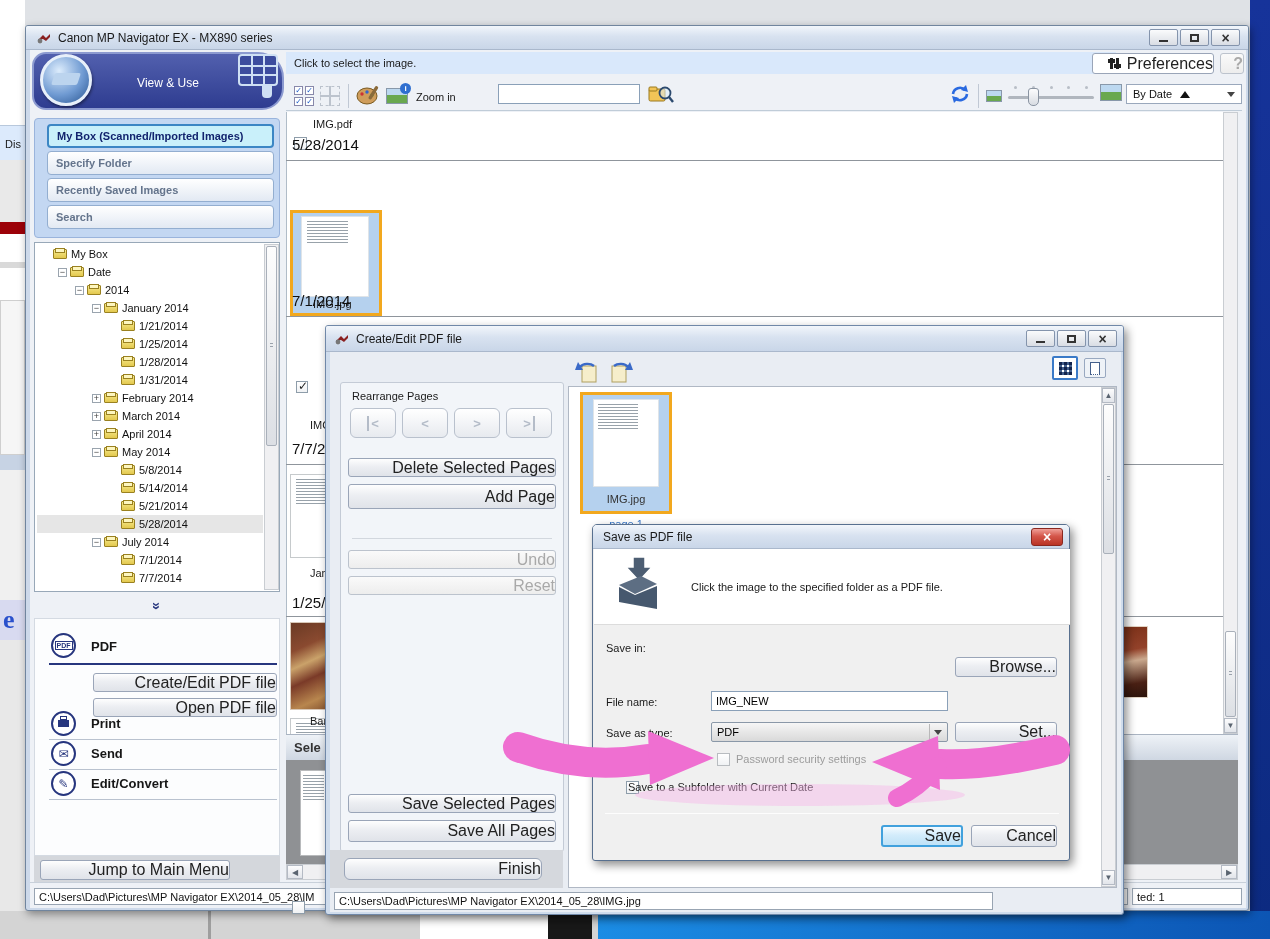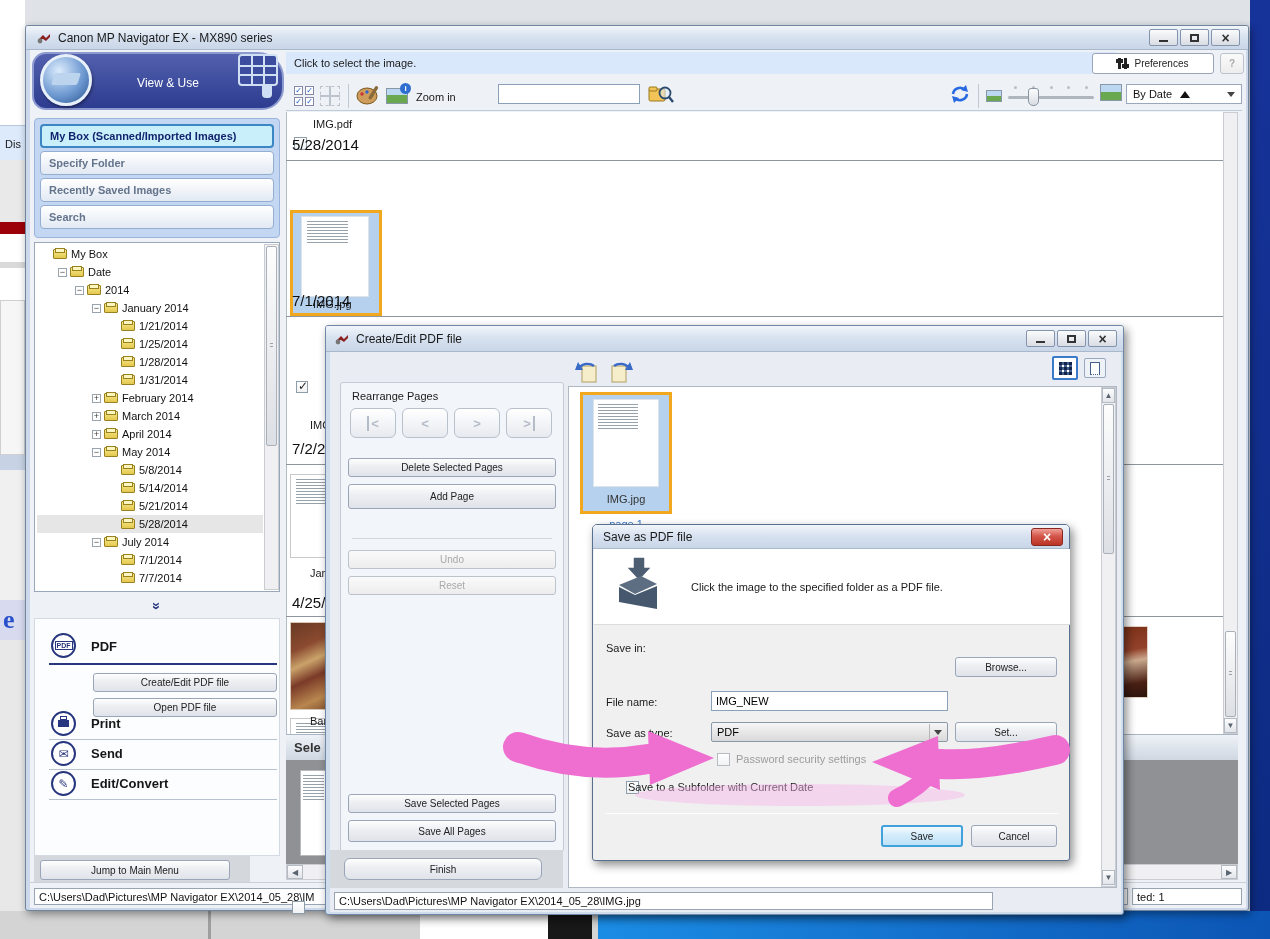--- a/index.html
+++ b/index.html
@@ -1,19 +1,19 @@
 <!DOCTYPE html>
 <html><head>
 <meta charset="utf-8">
 <style>
   *{margin:0;padding:0;box-sizing:border-box;font-family:"Liberation Sans","DejaVu Sans",sans-serif}
   html,body{width:1270px;height:939px;overflow:hidden;background:#dfe2e6}
   .abs{position:absolute}
   .flexc{display:flex;align-items:center;justify-content:center}
-  .btn{display:flex;align-items:center;justify-content:center;font-size:10px;color:#222;
+  .btn{display:flex;align-items:center;justify-content:flex-end;font-size:16px;color:#222;
        background:linear-gradient(#fefefe,#eceef2 45%,#e0e3e9);border:1px solid #9aa5b8;border-radius:3px;cursor:default}
   .btn.dis{color:#a9a9a9;background:linear-gradient(#fafafa,#ededed);border-color:#bcc3cd}
   .sunken{background:#fff;border:1px solid #8aa0b8}
   .cb13{width:13px;height:13px;border:1px solid #8e9daa;background:linear-gradient(#fff,#f0f2f4);display:inline-block;position:relative}
   .cb13.checked::after{content:"✓";position:absolute;left:1px;top:-3px;font-size:12px;font-weight:bold;color:#222}
   .cb13.graybox{border-color:#b8bcc0}
   .gh{font-size:15px;color:#101010}
   .hr1{height:1px;background:#8f959c}
   .titlebar{position:absolute;left:0;top:0;right:0;height:24px;display:flex;align-items:center;
             background:linear-gradient(#f2f6fb,#d8e2f0 45%,#c9d6e8);border-bottom:1px solid #aab8cc;border-radius:2px 2px 0 0}
@@ -176,21 +176,21 @@
   <div class="abs" style="left:1074px;top:58px;width:22px;height:17px;border:1px solid #8898aa;background:linear-gradient(#bcd8f0 45%,#69a84f 45%)"></div>
   <div class="abs dropd" style="left:1100px;top:58px;width:116px;height:20px">
     <span style="margin-left:6px">By Date</span>
     <span class="tri-up"></span>
     <span class="abs flexc" style="right:2px;top:2px;width:16px;height:14px">
         <span class="tri-dn"></span>
       </span>
   </div>
 
   
-  <div class="abs" style="left:8px;top:92px;width:246px;height:120px;background:#c3d7f2;border:1px solid #9ab4dc;border-radius:4px;padding:5px 5px 0 5px">
+  <div class="abs" style="left:8px;top:92px;width:246px;height:120px;background:#c3d7f2;border:1px solid #9ab4dc;border-radius:4px;padding:5px 5px 0 12px">
     <div id="sidebar-buttons">
         <div class="sbtn active">My Box (Scanned/Imported Images)</div>
         <div class="sbtn">Specify Folder</div>
         <div class="sbtn">Recently Saved Images</div>
         <div class="sbtn">Search</div>
       </div>
   </div>
 
   
   <div class="abs" style="left:8px;top:216px;width:246px;height:350px;background:#fff;border:1px solid #98a8b8">
@@ -318,21 +318,21 @@
     <span class="abs tasklbl" style="left:56px;top:97px">Print</span>
     <div class="abs" style="left:14px;top:120px;width:228px;height:1px;background:#b9c2cf"></div>
     <div class="abs task-circle" style="left:16px;top:122px;font-size:12px">✉</div>
     <span class="abs tasklbl" style="left:56px;top:127px">Send</span>
     <div class="abs" style="left:14px;top:150px;width:228px;height:1px;background:#b9c2cf"></div>
     <div class="abs task-circle" style="left:16px;top:152px;font-size:12px">✎</div>
     <span class="abs tasklbl" style="left:56px;top:157px">Edit/Convert</span>
     <div class="abs" style="left:14px;top:180px;width:228px;height:1px;background:#b9c2cf"></div>
   </div>
 
-  <div class="abs" style="left:8px;top:830px;width:216px;height:28px;background:#d4d7dc">
+  <div class="abs" style="left:8px;top:830px;width:246px;height:28px;background:#d4d7dc">
     <div class="abs btn" style="left:6px;top:4px;width:190px;height:20px">Jump to Main Menu</div>
   </div>
 
   
   <div class="abs" style="left:4px;top:856px;width:1216px;height:26px;background:#eef1f6;border-top:1px solid #c8d0da">
     <div class="abs statusfield" style="left:4px;top:5px;width:1094px;height:17px">C:\Users\Dad\Pictures\MP Navigator EX\2014_05_28\IM</div>
     <div class="abs statusfield" style="left:1102px;top:5px;width:110px;height:17px">ted: 1</div>
   </div>
 
   
@@ -351,28 +351,28 @@
   </div>
 
   <div class="abs gh" style="left:266px;top:266px">7/1/2014</div>
   <div class="abs hr1" style="left:260px;top:290px;width:952px"></div>
 
   <div class="abs docthumb" style="left:264px;top:304px;width:78px;height:84px">
       <div class="lines"></div>
     </div>
   <span class="abs cb13" style="left:266px;top:392px"></span>
   <span class="abs lbl11" style="left:284px;top:393px">IMG</span>
-  <div class="abs gh" style="left:266px;top:414px">7/2/2</div>
+  <div class="abs gh" style="left:266px;top:414px">7/7/2</div>
   <div class="abs hr1" style="left:260px;top:438px;width:952px"></div>
   <div class="abs docthumb" style="left:264px;top:446px;width:78px;height:88px">
       <div class="lines" style="height:60%;width:80%"></div>
     </div>
   <span class="abs cb13" style="left:266px;top:540px"></span>
   <span class="abs lbl11" style="left:284px;top:541px">Jam</span>
-  <div class="abs gh" style="left:266px;top:568px">4/25/</div>
+  <div class="abs gh" style="left:266px;top:568px">1/25/</div>
   <div class="abs hr1" style="left:260px;top:590px;width:952px"></div>
   <div class="abs" style="left:264px;top:596px;width:70px;height:88px;border:1px solid #d8c8b8;background:linear-gradient(155deg,#6a3a24 0%,#8a4a30 25%,#caa26a 40%,#7a3a28 55%,#b8864e 75%,#5a2a18 100%)"></div>
   
   <span class="abs lbl11" style="left:284px;top:689px">Bar</span>
 
   <div class="abs" style="left:1080px;top:600px;width:42px;height:72px;border:1px solid #e2d4c4;background:linear-gradient(170deg,#7a3018 0%,#93422a 35%,#caa98e 50%,#4a2014 80%,#2c140c 100%)"></div>
   <span class="abs lbl11" style="left:1078px;top:678px">ris...</span>
 
   <div class="abs" style="left:260px;top:708px;width:952px;height:26px;background:linear-gradient(#eef2f7,#cfd7e2);border-top:1px solid #aab4c2;display:flex;align-items:center">
     <span style="margin-left:8px;font-size:13px;font-weight:bold;color:#333">Sele</span>

